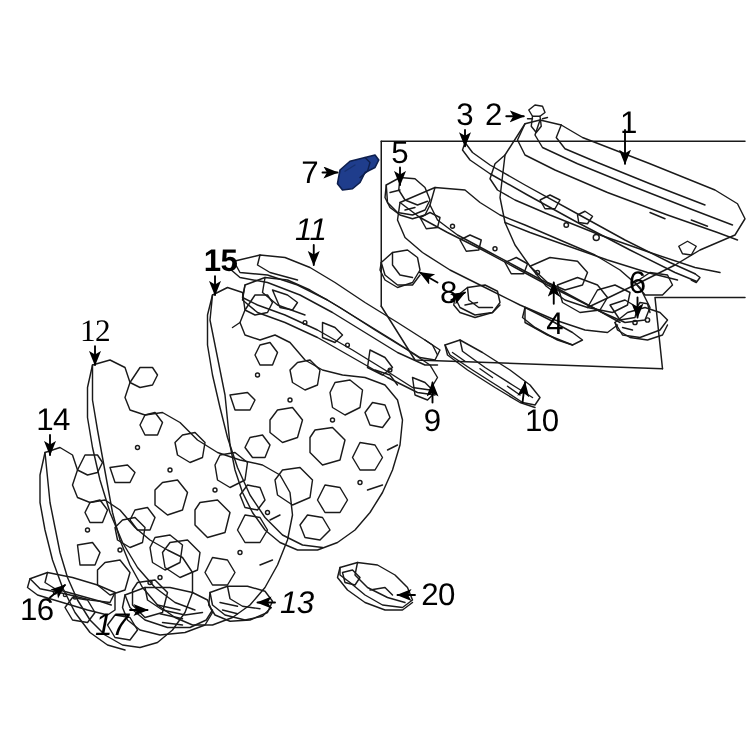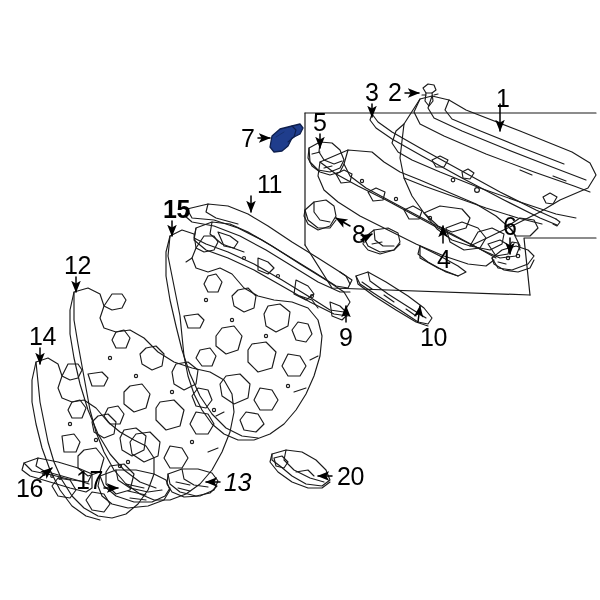--- a/index.html
+++ b/index.html
@@ -317,22 +317,22 @@
   <div class="callout" style="left:496px;top:86px;">1</div>
   <div class="callout" style="left:388px;top:80px;">2</div>
   <div class="callout" style="left:365px;top:80px;">3</div>
   <div class="callout" style="left:437px;top:247px;">4</div>
   <div class="callout" style="left:313px;top:110px;">5</div>
   <div class="callout" style="left:503px;top:214px;">6</div>
   <div class="callout" style="left:241px;top:126px;">7</div>
   <div class="callout" style="left:352px;top:222px;">8</div>
   <div class="callout" style="left:339px;top:325px;">9</div>
   <div class="callout" style="left:420px;top:325px;">10</div>
-  <div class="callout" style="left:257px;top:172px;">11</div>
-  <div class="callout" style="left:64px;top:253px;">12</div>
+  <div class="callout" style="left:236px;top:172px;font-style:italic;">11</div>
+  <div class="callout" style="left:64px;top:253px;font-family:Liberation Serif, serif;">12</div>
   <div class="callout" style="left:224px;top:470px;font-style:italic;">13</div>
   <div class="callout" style="left:29px;top:324px;">14</div>
   <div class="callout" style="left:163px;top:197px;font-weight:bold;">15</div>
   <div class="callout" style="left:16px;top:476px;">16</div>
-  <div class="callout" style="left:76px;top:468px;">17</div>
+  <div class="callout" style="left:76px;top:488px;font-style:italic;">17</div>
   <div class="callout" style="left:337px;top:464px;">20</div>
 
 </div>
 
 </body></html>

